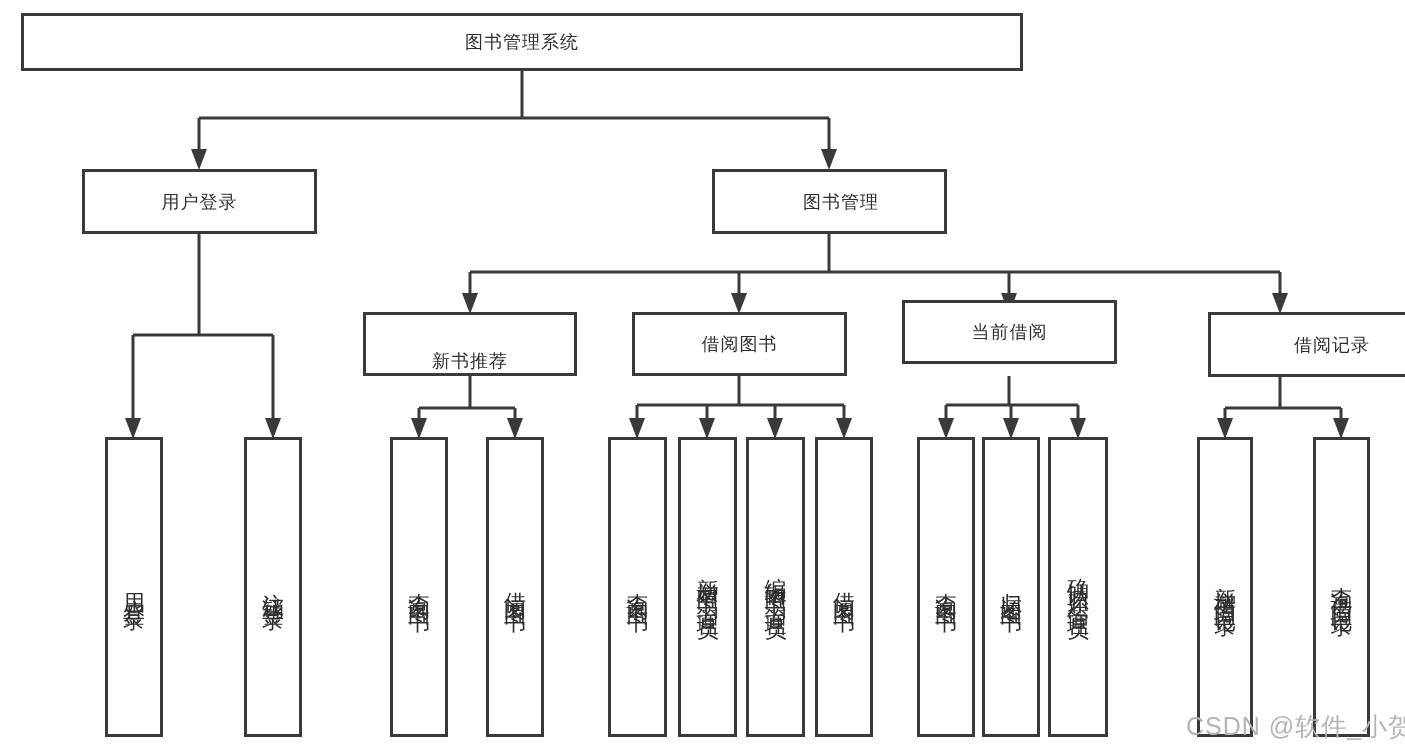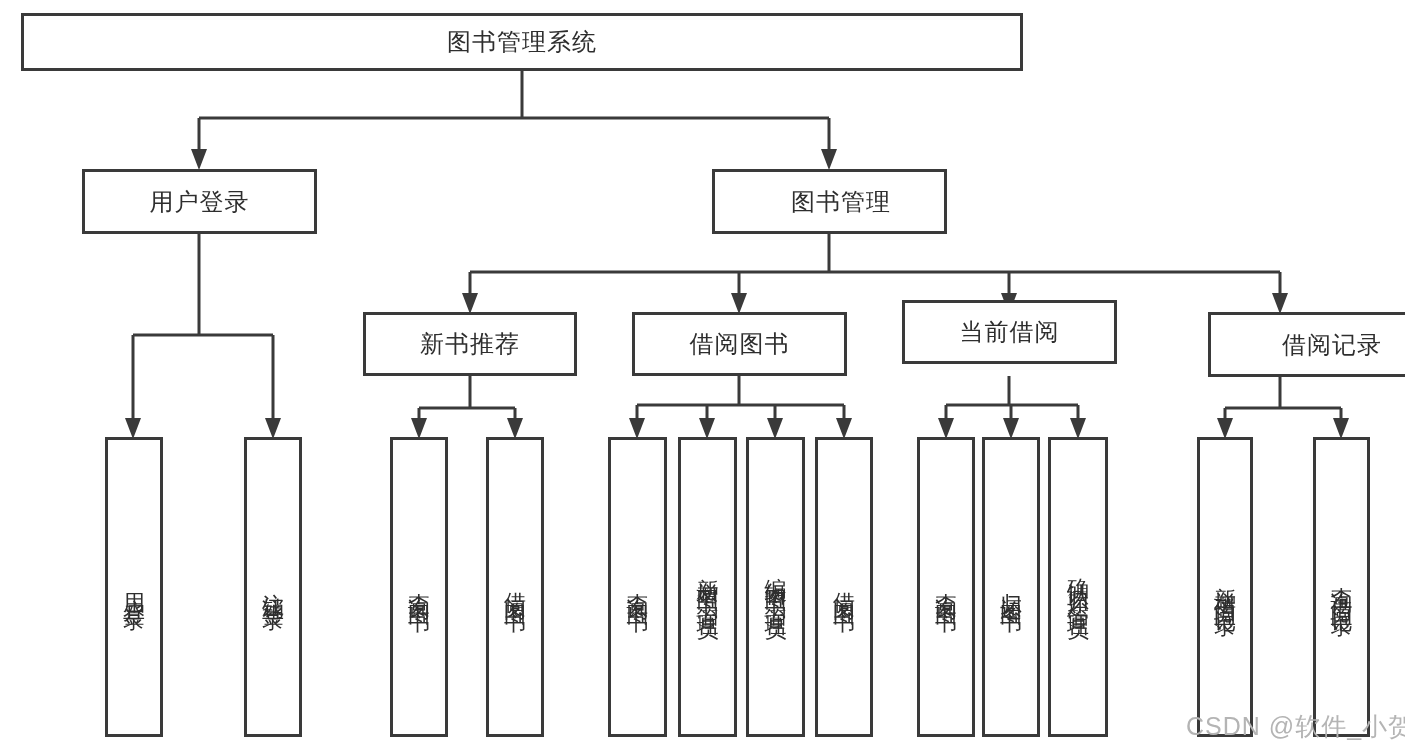--- a/index.html
+++ b/index.html
@@ -19,21 +19,21 @@
   .box {
     position: absolute;
     box-sizing: border-box;
     border: 3px solid #3a3a3a;
     background: #ffffff;
     display: flex;
     align-items: center;
     justify-content: center;
   }
   .hlbl {
-    font-size: 24px;
+    font-size: 18px;
     color: #2e2e2e;
     letter-spacing: 1px;
     white-space: nowrap;
   }
   .vlbl {
     writing-mode: vertical-rl;
     text-orientation: mixed;
     font-size: 22px;
     line-height: 1.1;
     color: #2e2e2e;
@@ -81,21 +81,21 @@
     <span class="hlbl">图书管理系统</span>
   </div>
 
   <div class="box" style="left:82px; top:169px; width:235px; height:65px;">
     <span class="hlbl">用户登录</span>
   </div>
   <div class="box" style="left:712px; top:169px; width:235px; height:65px;padding-left:23px;">
     <span class="hlbl">图书管理</span>
   </div>
 
-  <div class="box" style="left:363px; top:312px; width:214px; height:64px;">
+  <div class="box" style="left:363px; top:312px; width:214px; height:64px;align-items:flex-end;">
     <span class="hlbl">新书推荐</span>
   </div>
   <div class="box" style="left:632px; top:312px; width:215px; height:64px;">
     <span class="hlbl">借阅图书</span>
   </div>
   <div class="box" style="left:902px; top:300px; width:215px; height:64px;">
     <span class="hlbl">当前借阅</span>
   </div>
   <div class="box" style="left:1172px; top:312px; width:248px; height:65px;margin-left:36px;">
     <span class="hlbl">借阅记录</span>

